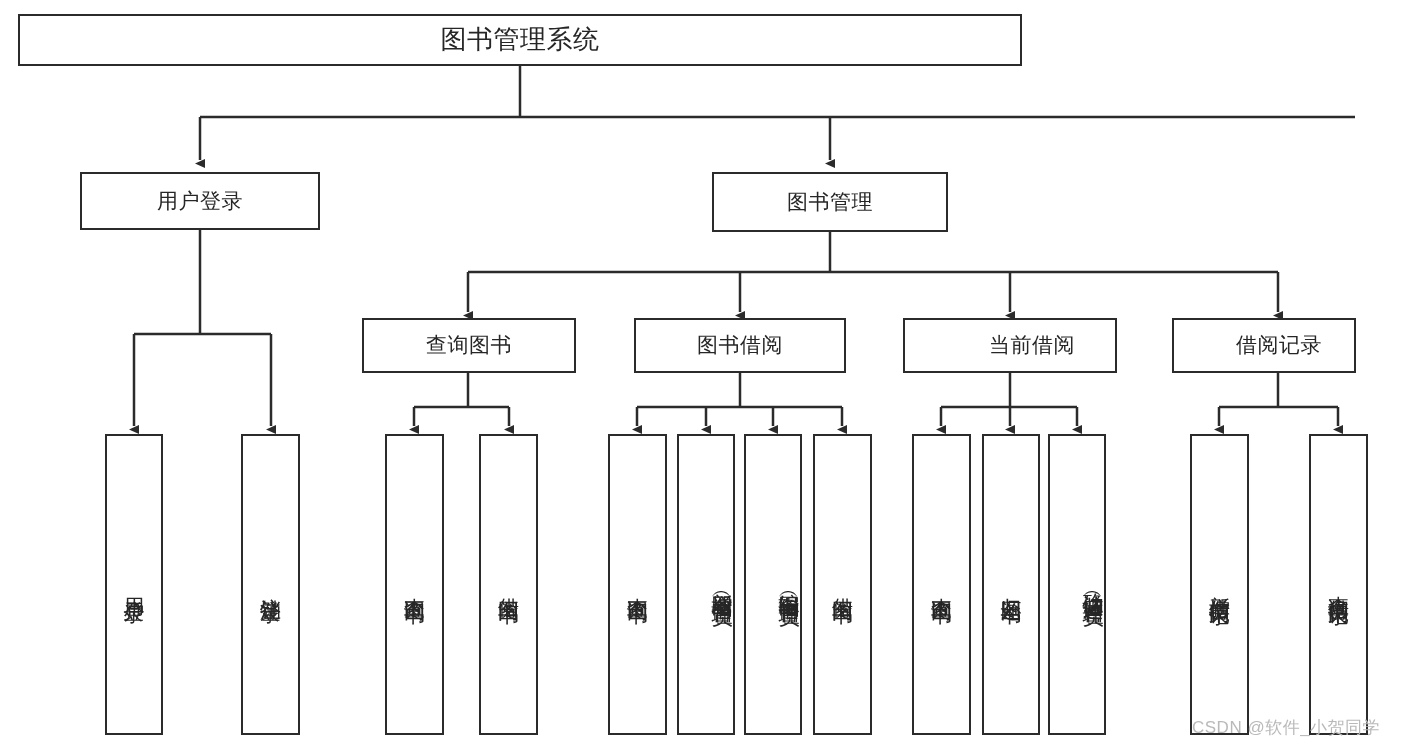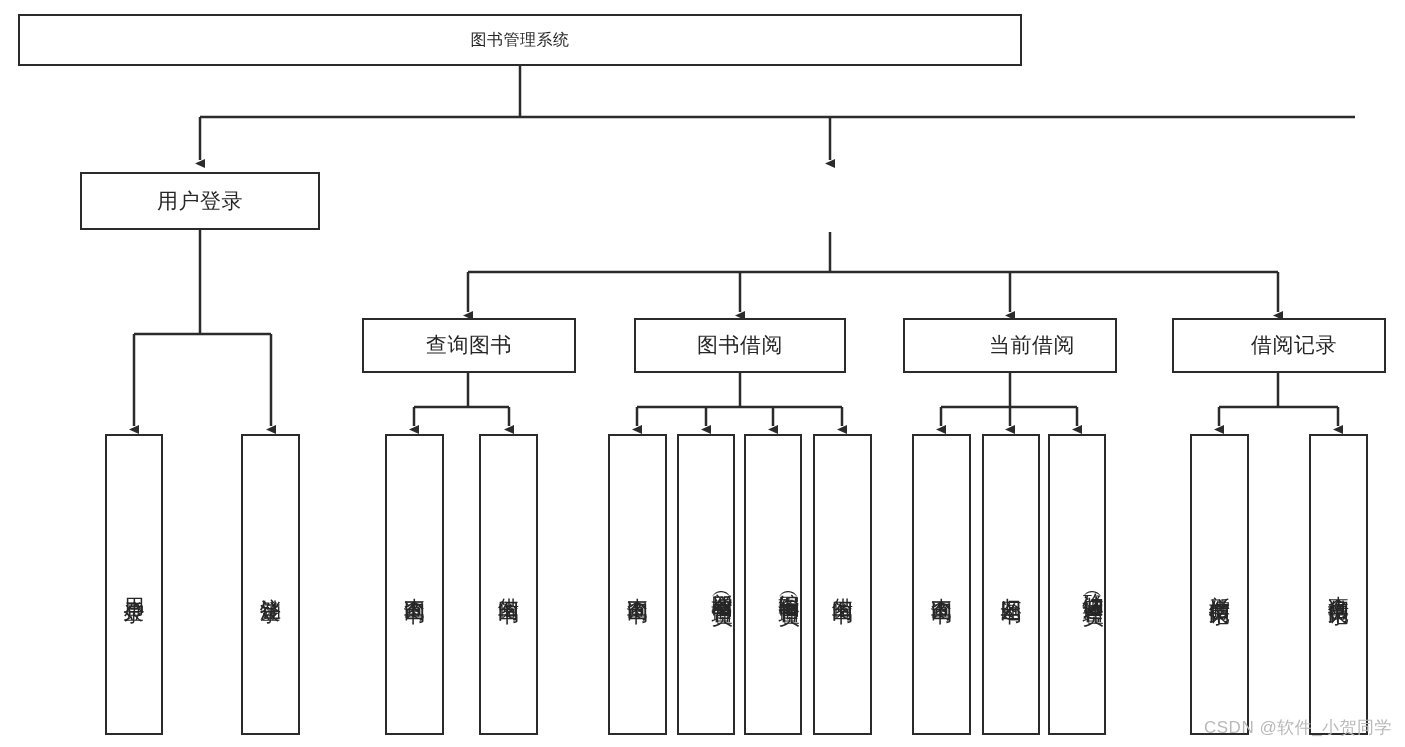--- a/index.html
+++ b/index.html
@@ -51,29 +51,28 @@
   .node.vert.topalign {
     align-items: flex-start;
     justify-content: center;
   }
   .node.vert .vtext {
     writing-mode: vertical-rl;
     text-orientation: upright;
     white-space: nowrap;
   }
   .node.root {
-    font-size: 16px;
+    font-size: 26px;
   }
   .watermark {
     position: absolute;
     color: #b9b9b9;
     font-size: 17px;
     white-space: nowrap;
     letter-spacing: 0.5px;
-    padding-left: 12px;
   }
 </style>
 </head>
 <body>
 
 <div id="canvas">
 
   <svg id="wires" viewBox="0 0 1405 747" xmlns="http://www.w3.org/2000/svg">
     <defs>
       <marker id="arrowhead" markerWidth="9" markerHeight="10" refX="1" refY="5" orient="auto" markerUnits="userSpaceOnUse">
@@ -120,25 +119,26 @@
       <path d="M1278,373 L1278,407"></path>
       <path d="M1219,407 L1338,407"></path>
       <path d="M1219,407 L1219,426" marker-end="url(#arrowhead)"></path>
       <path d="M1338,407 L1338,426" marker-end="url(#arrowhead)"></path>
     </g>
   </svg>
 
   <div class="node horiz root" style="left:18px; top:14px; width:1004px; height:52px;">图书管理系统</div>
 
   <div class="node horiz" style="left:80px; top:172px; width:240px; height:58px;">用户登录</div>
+  <div class="node horiz" style="left:712px; top:172px; width:236px; height:60px;">图书管理</div>
 
   <div class="node horiz" style="left:362px; top:318px; width:214px; height:55px;">查询图书</div>
   <div class="node horiz" style="left:634px; top:318px; width:212px; height:55px;">图书借阅</div>
   <div class="node horiz" style="left:903px; top:318px; width:214px; height:55px;padding-left:44px;">当前借阅</div>
-  <div class="node horiz" style="left:1172px; top:318px; width:214px; height:55px;padding-left:30px;">借阅记录</div>
+  <div class="node horiz" style="left:1172px; top:318px; width:184px; height:55px;padding-left:30px;">借阅记录</div>
 
   <div class="node vert" style="left:105px; top:434px; width:58px; height:301px;">
     <span class="vtext">用户登录</span>
   </div>
   <div class="node vert" style="left:241px; top:434px; width:59px; height:301px;">
     <span class="vtext">注销登录</span>
   </div>
 
   <div class="node vert" style="left:385px; top:434px; width:59px; height:301px;">
     <span class="vtext">查询图书</span>

